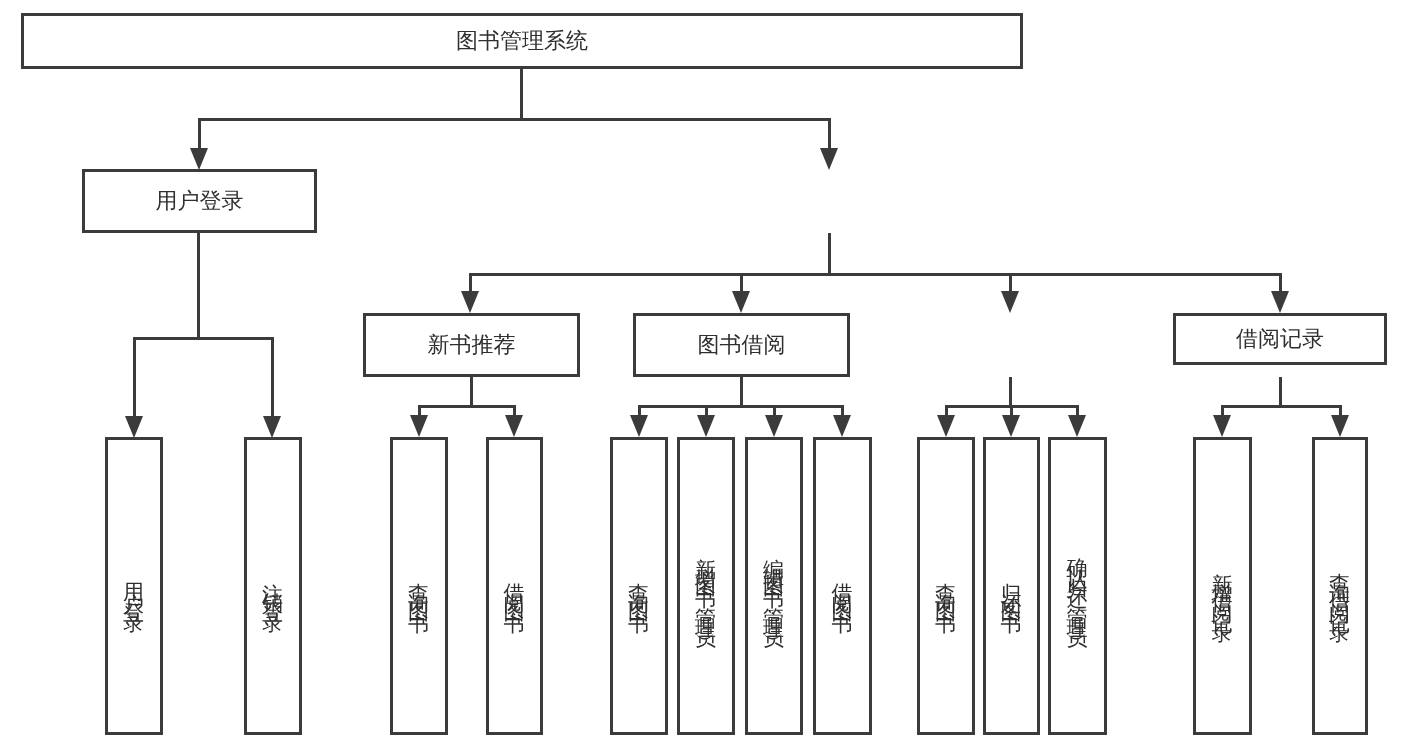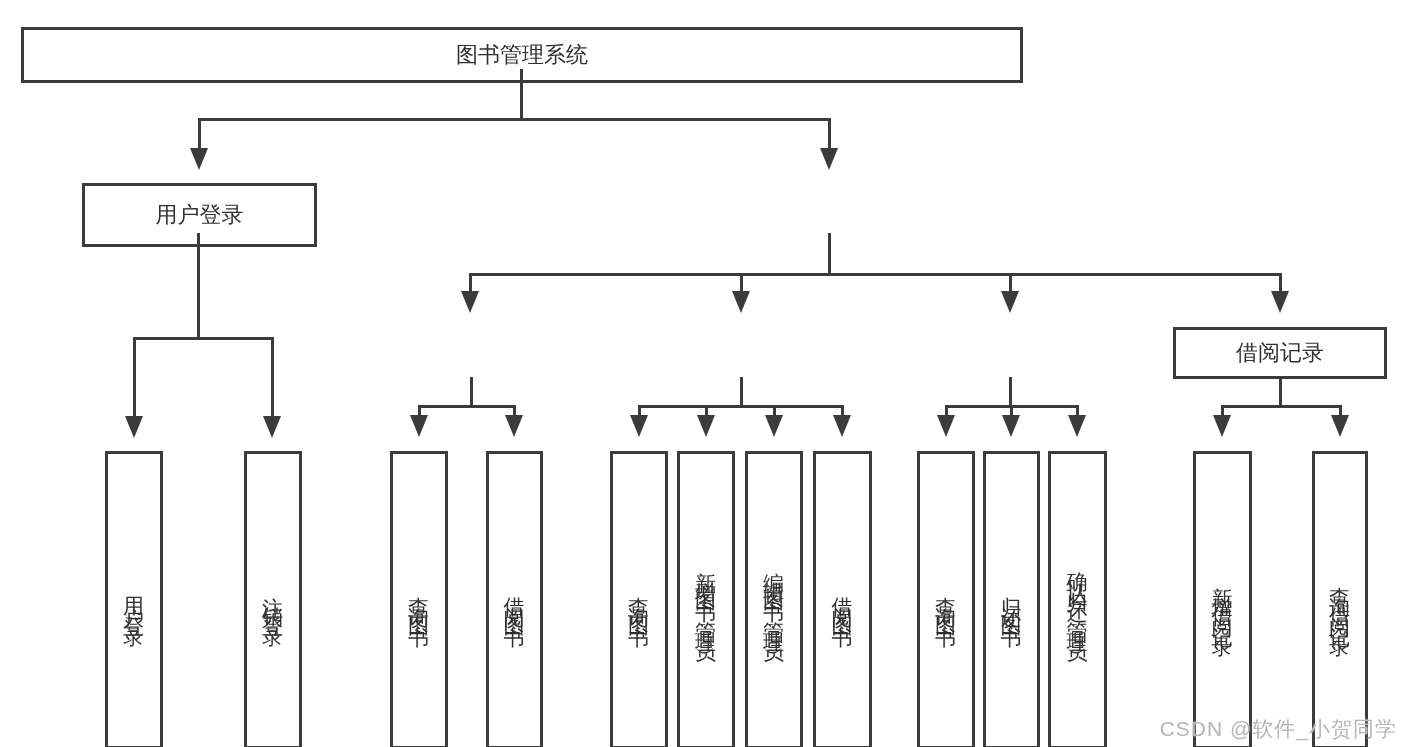--- a/index.html
+++ b/index.html
@@ -21,21 +21,20 @@
     box-sizing:border-box;
     border:3px solid var(--line);
     background:#ffffff;
     display:flex;
     align-items:center;
     justify-content:center;
     color:var(--text);
     font-size:22px;
     line-height:1;
     white-space:nowrap;
-    margin-top:14px;
   }
   .vbox{
     writing-mode:vertical-rl;
     text-orientation:mixed;
     letter-spacing:10px;
     font-size:21px;
     white-space:normal;
   }
   .hline{
     position:absolute;
@@ -92,20 +91,22 @@
   <div class="hline" style="left:469px;top:273px;width:813px"></div>
   <div class="vline" style="left:469px;top:273px;height:20px"></div>
   <div class="arrow" style="left:461px;top:291px"></div>
   <div class="vline" style="left:740px;top:273px;height:20px"></div>
   <div class="arrow" style="left:732px;top:291px"></div>
   <div class="vline" style="left:1009px;top:273px;height:20px"></div>
   <div class="arrow" style="left:1001px;top:291px"></div>
   <div class="vline" style="left:1279px;top:273px;height:20px"></div>
   <div class="arrow" style="left:1271px;top:291px"></div>
 
+  <div class="box" style="left:363px;top:313px;width:217px;height:64px">新书推荐</div>
+  <div class="box" style="left:633px;top:313px;width:217px;height:64px">图书借阅</div>
   <div class="box" style="left:1173px;top:313px;width:214px;height:52px">借阅记录</div>
 
   <div class="vline" style="left:470px;top:377px;height:28px"></div>
   <div class="vline" style="left:740px;top:377px;height:28px"></div>
   <div class="vline" style="left:1009px;top:377px;height:28px"></div>
   <div class="vline" style="left:1279px;top:377px;height:28px"></div>
 
   <div class="hline" style="left:418px;top:405px;width:97px"></div>
   <div class="hline" style="left:638px;top:405px;width:205px"></div>
   <div class="hline" style="left:945px;top:405px;width:133px"></div>
@@ -148,15 +149,14 @@
   <div class="box vbox" style="left:745px;top:437px;width:58px;height:298px">编辑图书（管理员）</div>
   <div class="box vbox" style="left:813px;top:437px;width:59px;height:298px">借阅图书</div>
 
   <div class="box vbox" style="left:917px;top:437px;width:58px;height:298px">查询图书</div>
   <div class="box vbox" style="left:983px;top:437px;width:57px;height:298px">归还图书</div>
   <div class="box vbox" style="left:1048px;top:437px;width:59px;height:298px">确认归还（管理员）</div>
 
   <div class="box vbox" style="left:1193px;top:437px;width:59px;height:298px">新增借阅记录</div>
   <div class="box vbox" style="left:1312px;top:437px;width:56px;height:298px">查询借阅记录</div>
 
-  <div class="watermark">CSDN @软件_小贺同学</div>
 
 </div>
 
 </body></html>

